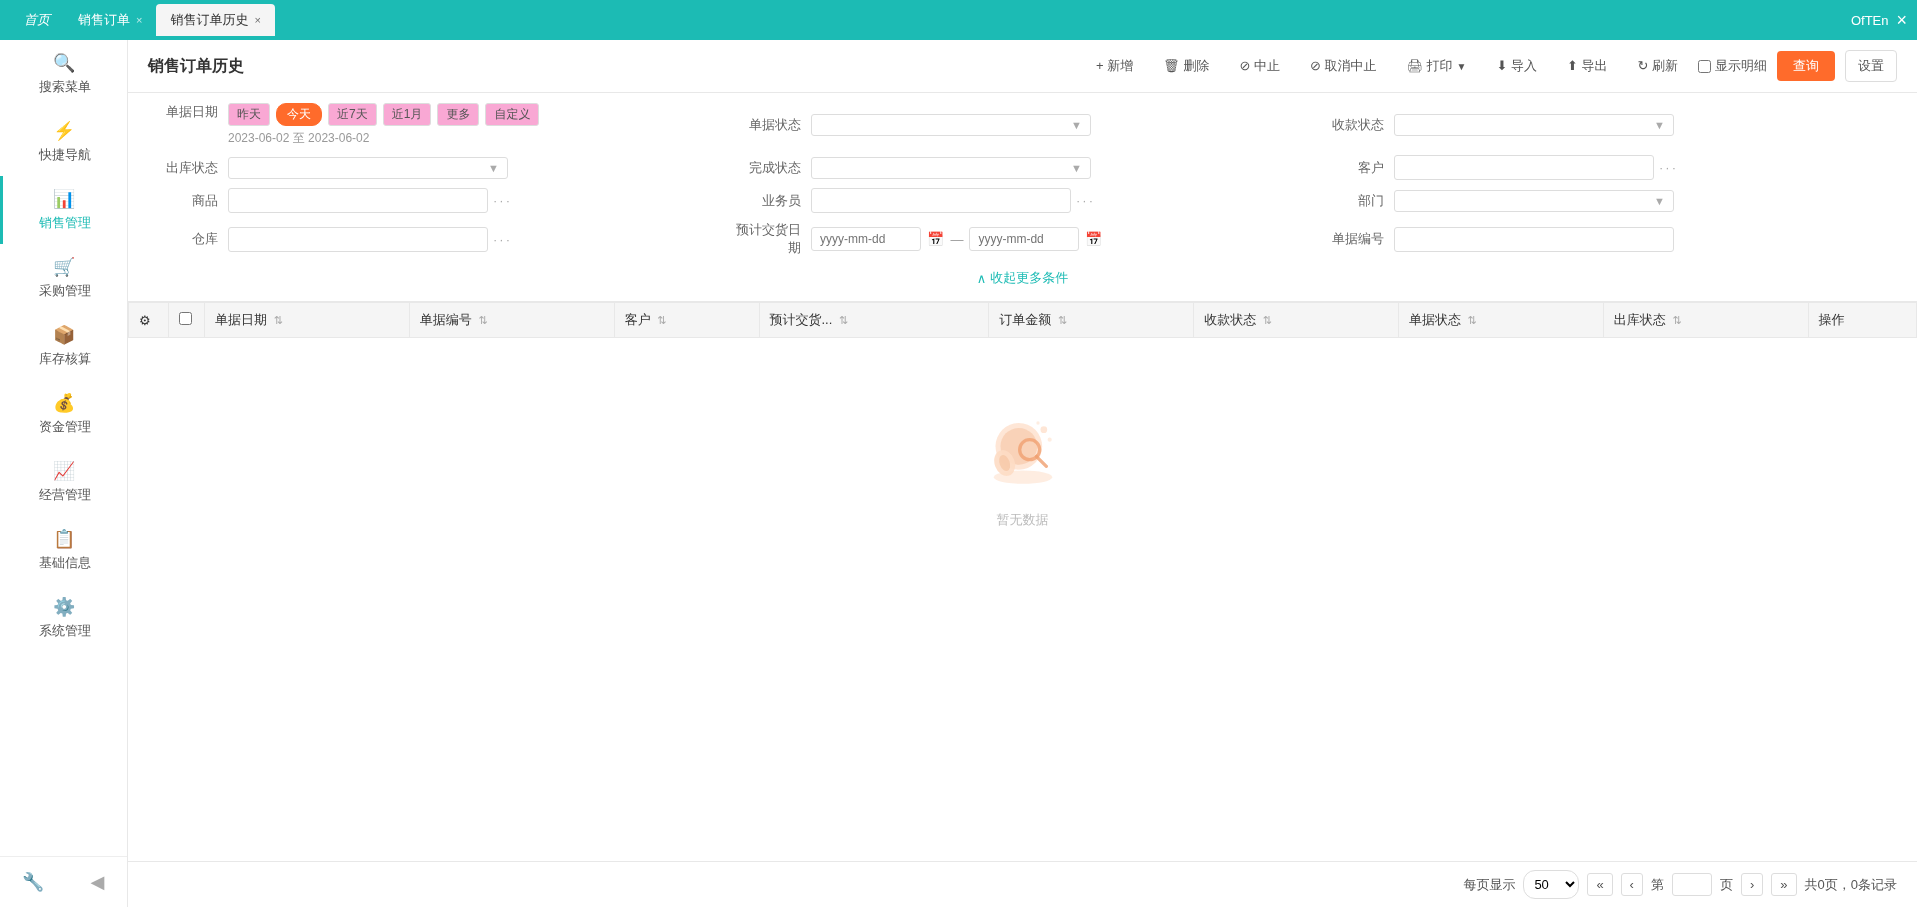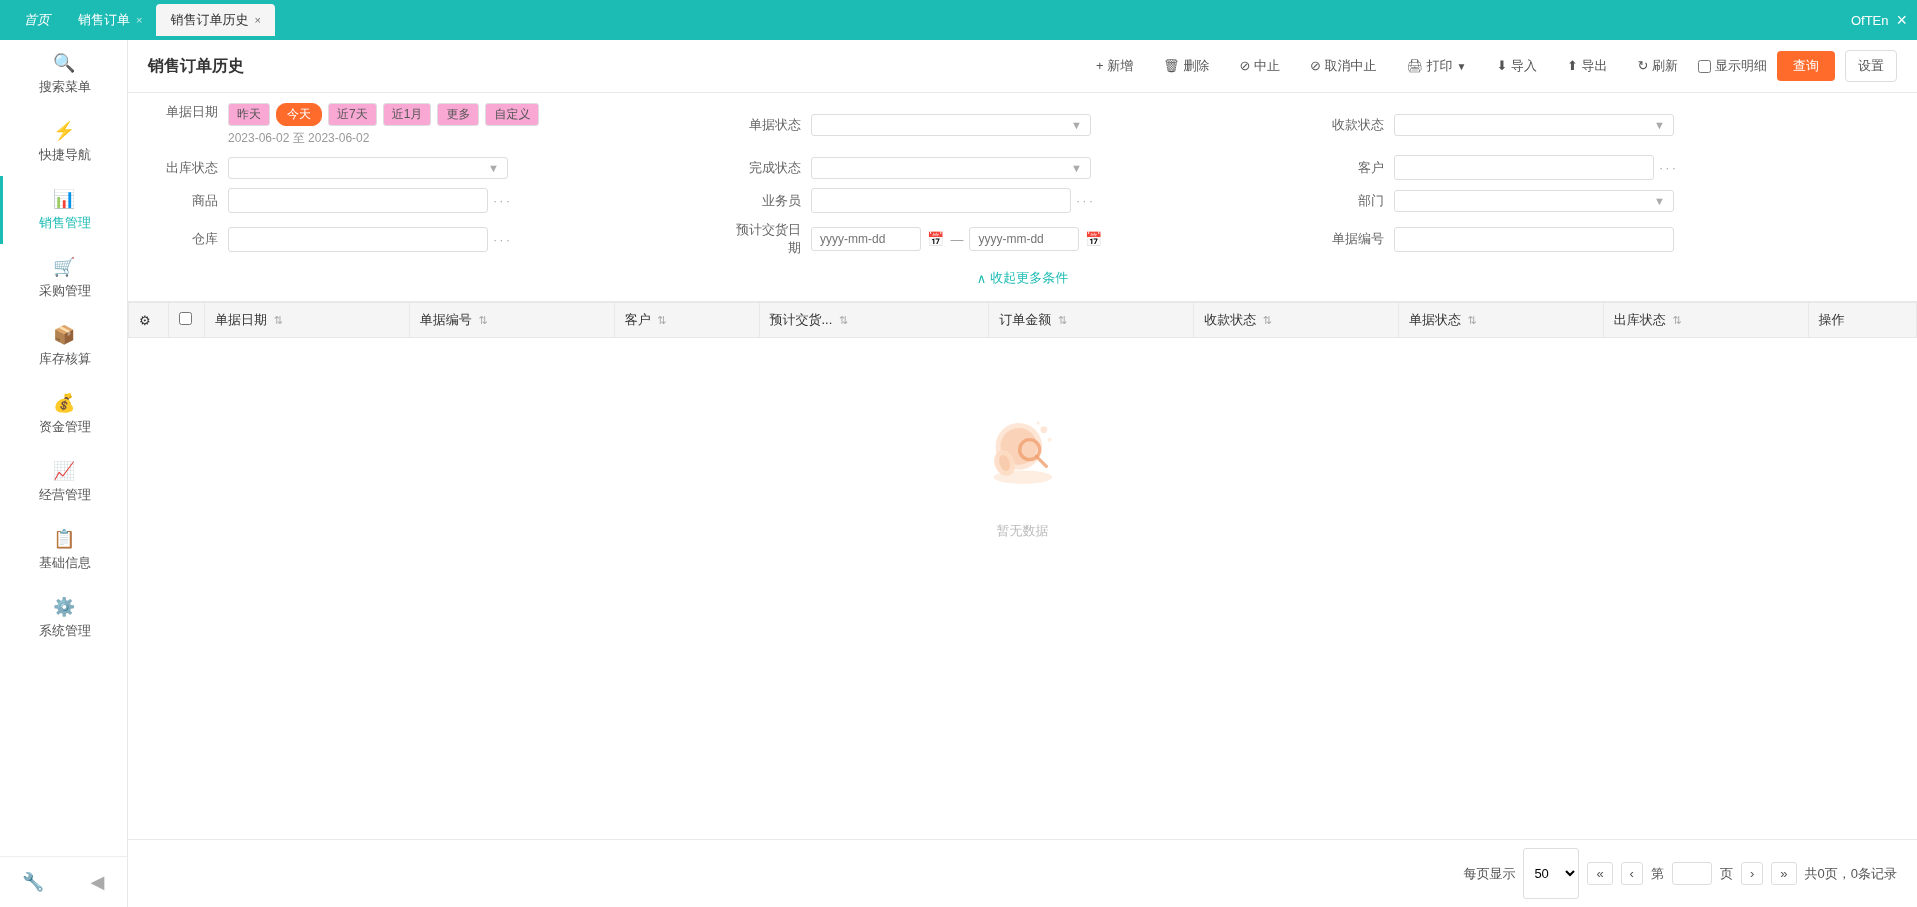--- a/index.html
+++ b/index.html
@@ -305,21 +305,21 @@
     
     .empty-state {
       display: flex;
       flex-direction: column;
       align-items: center;
       justify-content: center;
       flex: 1;
       padding: 60px 0;
       color: #bbb;
       font-size: 14px;
-      gap: 24px;
+      gap: 13px;
     }
     .empty-icon {
       width: 100px;
       height: 100px;
     }
 
     
     .pagination-bar {
       background: white;
       border-top: 1px solid #e8e8e8;
@@ -327,22 +327,22 @@
       display: flex;
       align-items: center;
       justify-content: flex-end;
       gap: 8px;
       font-size: 13px;
       color: #555;
       flex-shrink: 0;
     }
     .page-size-select {
       border: 1px solid #ddd;
-      border-radius: 3px;
-      padding: 16px 6px;
+      border-radius: 12px;
+      padding: 5px 6px;
       cursor: pointer;
       background: white;
     }
     .page-nav-btn {
       border: 1px solid #ddd;
       background: white;
       padding: 3px 8px;
       cursor: pointer;
       border-radius: 3px;
       color: #555;

